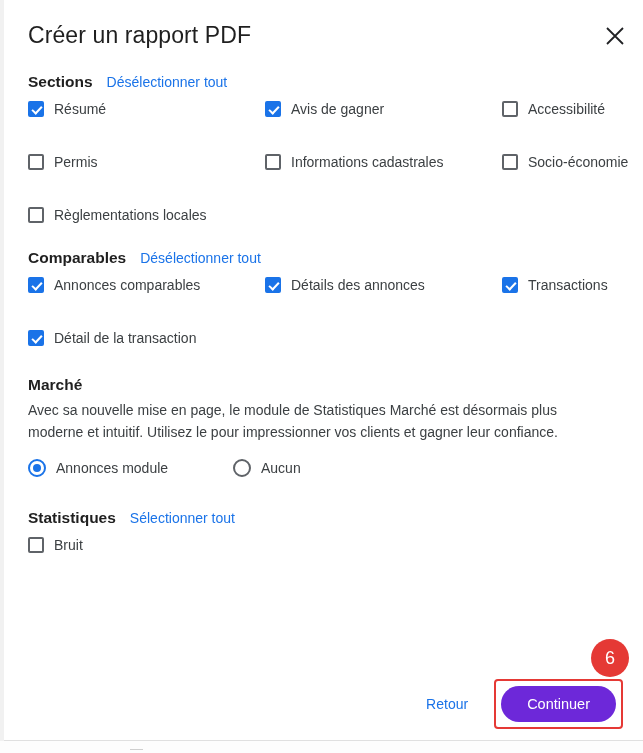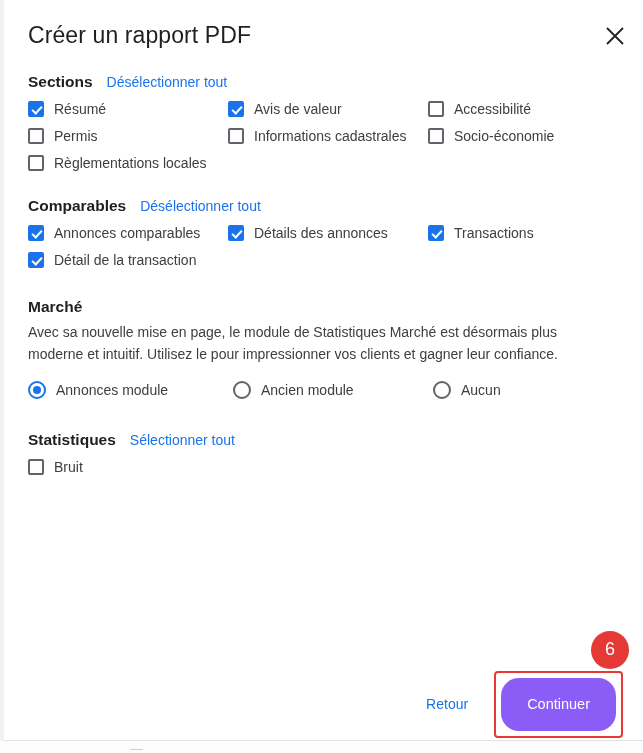--- a/index.html
+++ b/index.html
@@ -84,20 +84,21 @@
   }
   .section-action {
     font-size: 14px;
     color: #1a73e8;
     cursor: pointer;
   }
   .grid {
     display: grid;
     grid-template-columns: 200px 200px auto;
     row-gap: 11px;
+    gap: 37px;
   }
   .opt {
     display: flex;
     align-items: center;
     gap: 10px;
     cursor: pointer;
   }
   .opt .lbl {
     font-size: 14px;
     color: #3c4043;
@@ -183,25 +184,25 @@
     padding: 6px 4px;
     text-align: right;
   }
   .primary-wrap {
     position: relative;
     padding: 5px;
     border: 2px solid #e53935;
     border-radius: 4px;
   }
   .primary-btn {
-    background: #8b5cf6;
+    background: #6d28d9;
     color: #fff;
     border: none;
     border-radius: 18px;
-    height: 53px;
+    height: 36px;
     padding: 8px 26px;
     font-size: 14.5px;
     font-family: inherit;
     cursor: pointer;
   }
   .step-badge {
     position: absolute;
     right: -8px;
     top: -42px;
     width: 38px;
@@ -235,21 +236,21 @@
       <span class="section-title">Sections</span>
       <span class="section-action">Désélectionner tout</span>
     </div>
     <div class="grid">
       <div class="opt">
         <span class="cb checked"></span>
         <span class="lbl">Résumé</span>
       </div>
       <div class="opt">
         <span class="cb checked"></span>
-        <span class="lbl">Avis de valeur</span>
+        <span class="lbl">Avis de gagner</span>
       </div>
       <div class="opt">
         <span class="cb"></span>
         <span class="lbl">Accessibilité</span>
       </div>
       <div class="opt">
         <span class="cb"></span>
         <span class="lbl">Permis</span>
       </div>
       <div class="opt">
@@ -294,24 +295,20 @@
 
   <div class="section" style="margin-top:30px;">
     <div class="section-head" style="margin-bottom:6px;">
       <span class="section-title">Marché</span>
     </div>
     <p class="desc">Avec sa nouvelle mise en page, le module de Statistiques Marché est désormais plus moderne et intuitif. Utilisez le pour impressionner vos clients et gagner leur confiance.</p>
     <div class="radios">
       <div class="opt">
         <span class="rb checked"></span>
         <span class="lbl">Annonces module</span>
-      </div>
-      <div class="opt">
-        <span class="rb"></span>
-        <span class="lbl">Ancien module</span>
       </div>
       <div class="opt">
         <span class="rb"></span>
         <span class="lbl">Aucun</span>
       </div>
     </div>
   </div>
 
   <div class="section" style="margin-top:32px;">
     <div class="section-head">

